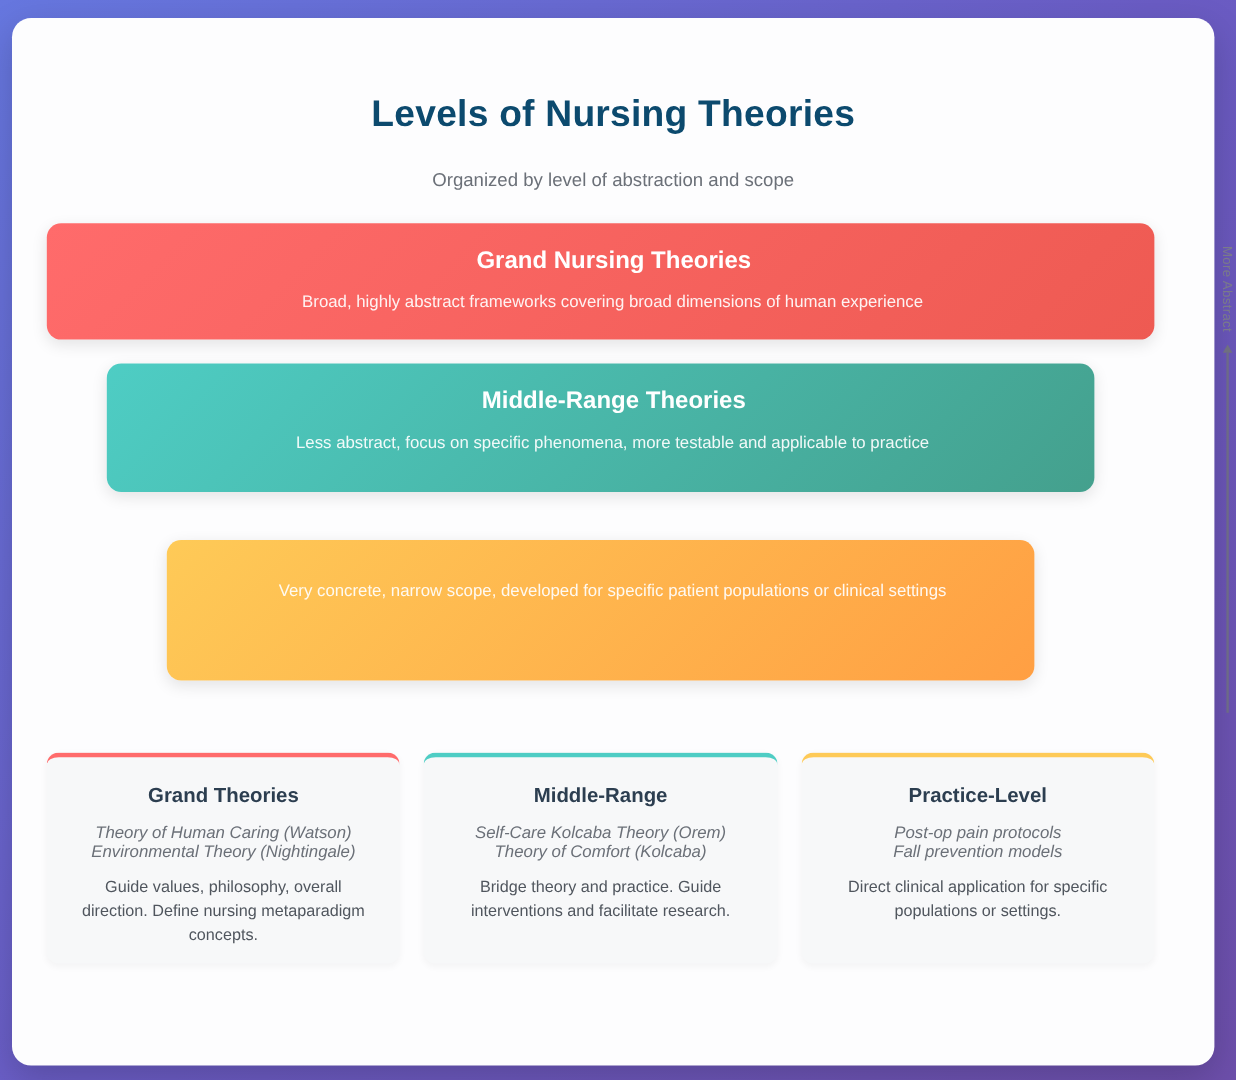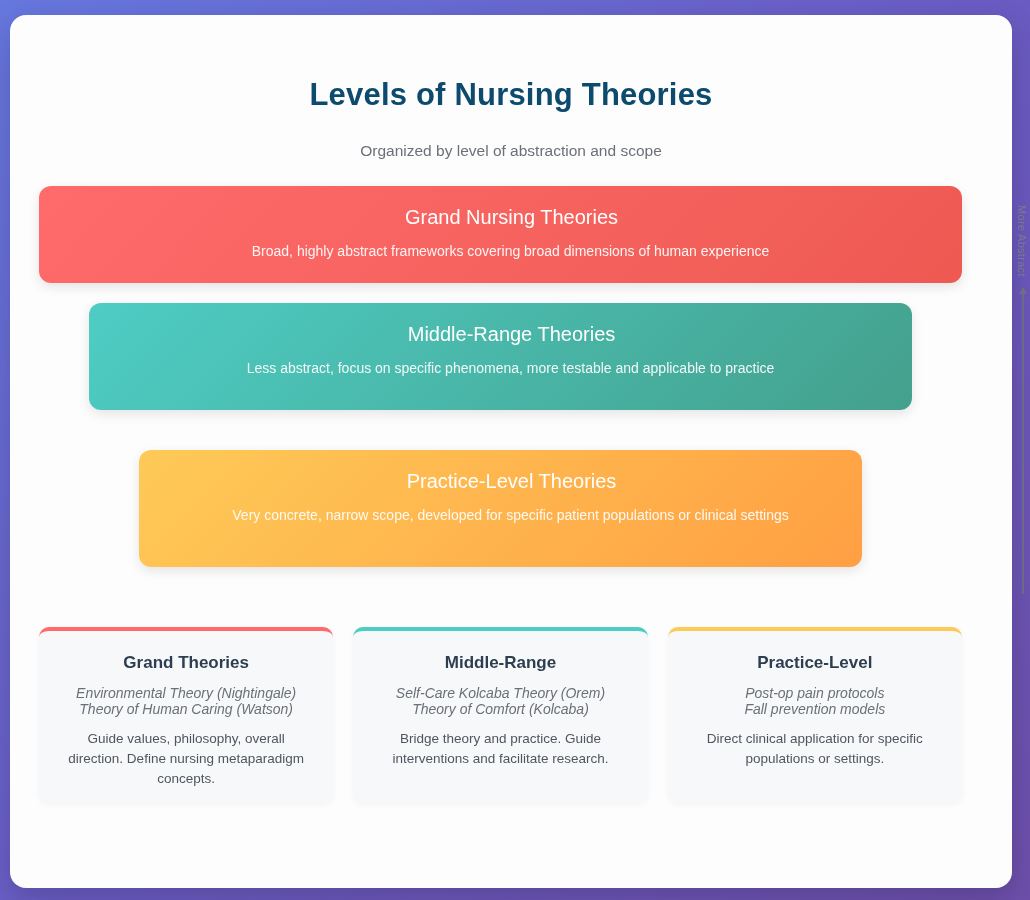--- a/index.html
+++ b/index.html
@@ -32,21 +32,21 @@
       font-size: 15.5px; color: #6b7078;
     }
     .level {
       position: absolute;
       border-radius: 12px;
       color: #ffffff;
       text-align: center;
       box-shadow: 0 4px 12px rgba(0,0,0,0.10);
     }
     .level .lv-title {
-      font-size: 20px; font-weight: 400;
+      font-size: 20px; font-weight: 700;
       display: block;
       margin-left: 22px;
     }
     .level .lv-desc {
       font-size: 14px; opacity: 0.92;
       display: block; margin-top: 14px; padding-left: 20px;
     }
     .level-grand {
       left: 39px; top: 186px; width: 923px; height: 97px;
       background: linear-gradient(135deg, #ff6b6b 0%, #ee5a52 100%);
@@ -123,30 +123,29 @@
   <span class="lv-title">Grand Nursing Theories</span>
   <span class="lv-desc">Broad, highly abstract frameworks covering broad dimensions of human experience</span>
 </div>
 
 <div class="level level-middle">
   <span class="lv-title">Middle-Range Theories</span>
   <span class="lv-desc">Less abstract, focus on specific phenomena, more testable and applicable to practice</span>
 </div>
 
 <div class="level level-practice">
-  <span class="lv-title">Practice-Level Theories</span>
   <span class="lv-desc">Very concrete, narrow scope, developed for specific patient populations or clinical settings</span>
 </div>
 
 <div class="examples">
   <div class="ex-card">
     <span class="ex-title">Grand Theories</span>
     <div class="ex-list">
+      <span>Theory of Human Caring (Watson)</span>
       <span>Environmental Theory (Nightingale)</span>
-      <span>Theory of Human Caring (Watson)</span>
     </div>
     <p class="ex-desc">Guide values, philosophy, overall direction. Define nursing metaparadigm concepts.</p>
   </div>
   <div class="ex-card mid">
     <span class="ex-title">Middle-Range</span>
     <div class="ex-list">
       <span>Self-Care Kolcaba Theory (Orem)</span>
       <span>Theory of Comfort (Kolcaba)</span>
     </div>
     <p class="ex-desc">Bridge theory and practice. Guide interventions and facilitate research.</p>

